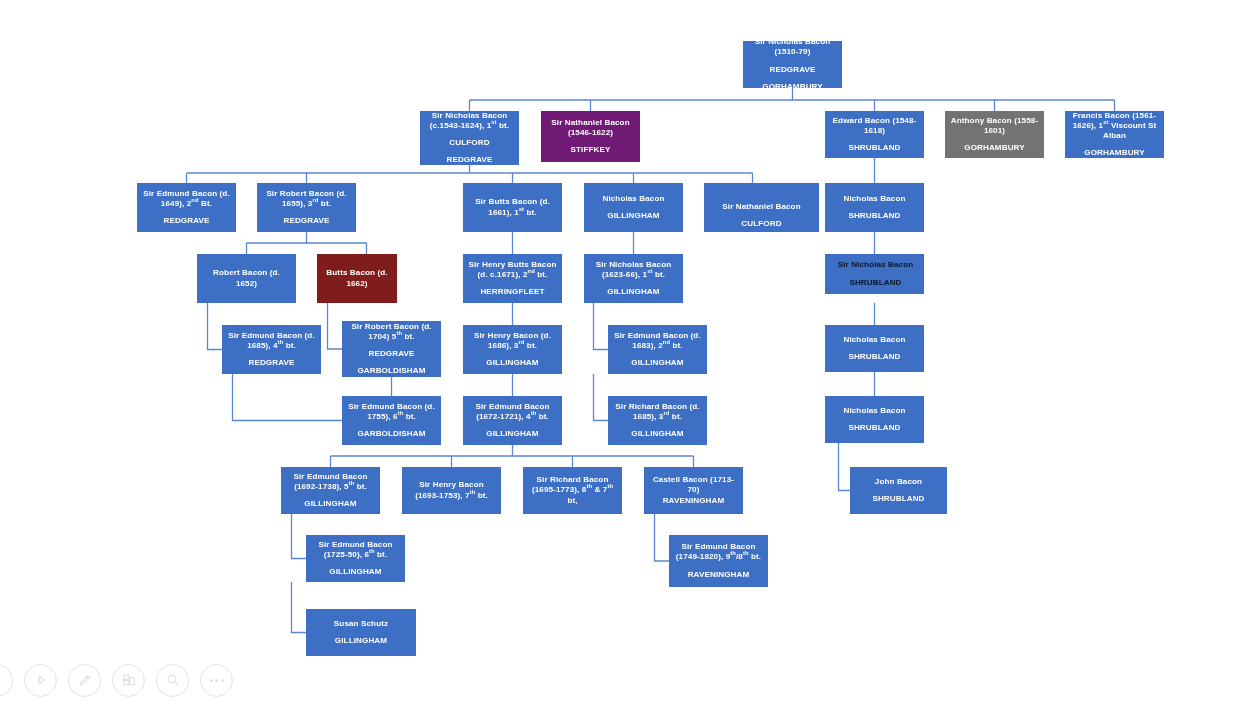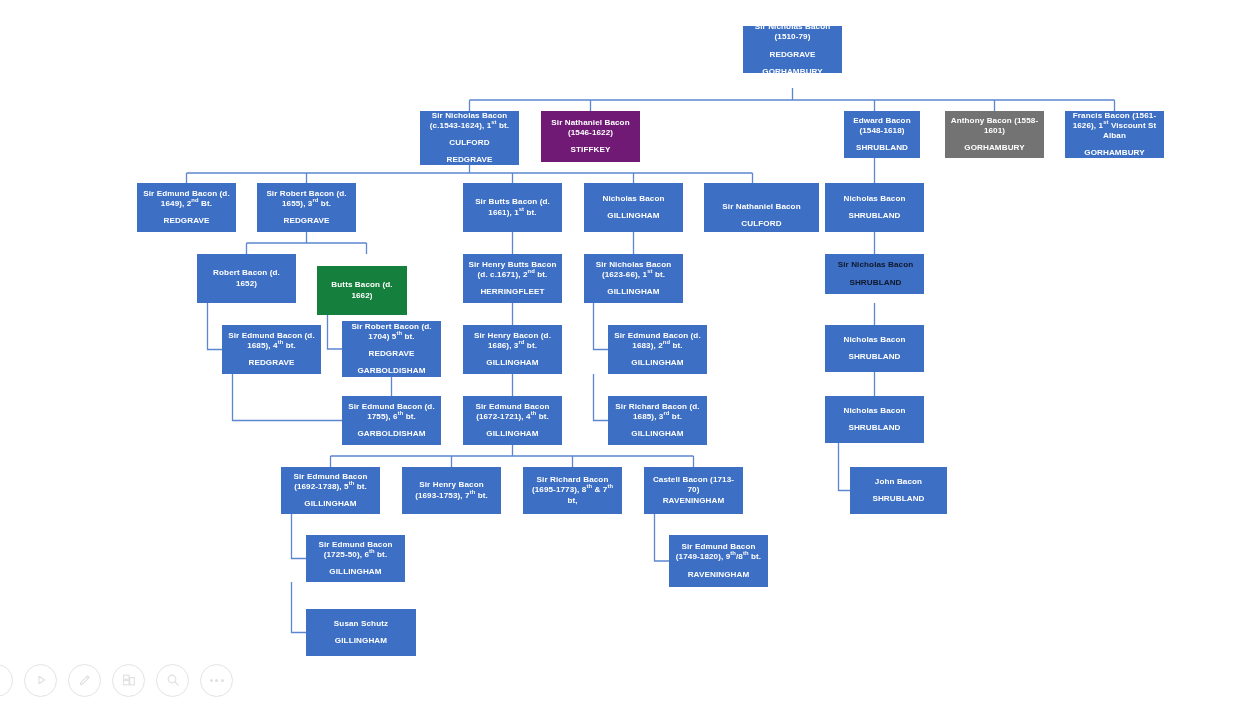--- a/index.html
+++ b/index.html
@@ -168,35 +168,35 @@
 
       <path d="M874.5 158 L874.5 183"></path>
       <path d="M874.5 232 L874.5 254"></path>
       <path d="M874.5 303 L874.5 325"></path>
       <path d="M874.5 372 L874.5 396"></path>
       <path d="M838.5 443 L838.5 490.5 L850 490.5"></path>
     </g>
   </svg>
 
   <div id="nodes">
-      <div class="node" style="left: 743px; top: 26px; width: 99px; height: 47px; background: rgb(61, 111, 196); color: rgb(255, 255, 255);">
+      <div class="node" style="left: 743px; top: 41px; width: 99px; height: 47px; background: rgb(61, 111, 196); color: rgb(255, 255, 255);">
         <span class="ln name">Sir Nicholas Bacon (1510-79)</span>
         <span class="ln place">REDGRAVE</span>
         <span class="ln place">GORHAMBURY</span>
       </div>
       <div class="node" style="left: 420px; top: 111px; width: 99px; height: 54px; background: rgb(61, 111, 196); color: rgb(255, 255, 255);">
         <span class="ln name">Sir Nicholas Bacon (c.1543-1624), 1<sup>st</sup> bt.</span>
         <span class="ln place">CULFORD</span>
         <span class="ln place">REDGRAVE</span>
       </div>
       <div class="node" style="left: 541px; top: 111px; width: 99px; height: 51px; background: #701a75; color: rgb(255, 255, 255);">
         <span class="ln name">Sir Nathaniel Bacon (1546-1622)</span>
         <span class="ln place">STIFFKEY</span>
       </div>
-      <div class="node" style="left: 825px; top: 111px; width: 76px; height: 47px; background: rgb(61, 111, 196); color: rgb(255, 255, 255); margin-left: 19px;">
+      <div class="node" style="left: 825px; top: 111px; width: 99px; height: 47px; background: rgb(61, 111, 196); color: rgb(255, 255, 255);">
         <span class="ln name">Edward Bacon (1548-1618)</span>
         <span class="ln place">SHRUBLAND</span>
       </div>
       <div class="node" style="left: 945px; top: 111px; width: 99px; height: 47px; background: #737373; color: rgb(255, 255, 255);">
         <span class="ln name">Anthony Bacon (1558-1601)</span>
         <span class="ln place">GORHAMBURY</span>
       </div>
       <div class="node" style="left: 1065px; top: 111px; width: 99px; height: 47px; background: rgb(61, 111, 196); color: rgb(255, 255, 255);">
         <span class="ln name">Francis Bacon (1561-1626), 1<sup>st</sup> Viscount St Alban</span>
         <span class="ln place">GORHAMBURY</span>
@@ -220,21 +220,21 @@
         <span class="ln name">Sir Nathaniel Bacon</span>
         <span class="ln place">CULFORD</span>
       </div>
       <div class="node" style="left: 825px; top: 183px; width: 99px; height: 49px; background: rgb(61, 111, 196); color: rgb(255, 255, 255);">
         <span class="ln name">Nicholas Bacon</span>
         <span class="ln place">SHRUBLAND</span>
       </div>
       <div class="node" style="left: 197px; top: 254px; width: 99px; height: 49px; background: rgb(61, 111, 196); color: rgb(255, 255, 255);">
         <span class="ln name">Robert Bacon (d. 1652)</span>
       </div>
-      <div class="node" style="left: 317px; top: 254px; width: 90px; height: 49px; background: #15803d; color: rgb(255, 255, 255); margin-top: 12px;">
+      <div class="node" style="left: 317px; top: 254px; width: 80px; height: 49px; background: #7f1d1d; color: rgb(255, 255, 255);">
         <span class="ln name">Butts Bacon (d. 1662)</span>
       </div>
       <div class="node" style="left: 463px; top: 254px; width: 99px; height: 49px; background: rgb(61, 111, 196); color: rgb(255, 255, 255);">
         <span class="ln name">Sir Henry Butts Bacon (d. c.1671), 2<sup>nd</sup> bt.</span>
         <span class="ln place">HERRINGFLEET</span>
       </div>
       <div class="node" style="left: 584px; top: 254px; width: 99px; height: 49px; background: rgb(61, 111, 196); color: rgb(255, 255, 255);">
         <span class="ln name">Sir Nicholas Bacon (1623-66), 1<sup>st</sup> bt.</span>
         <span class="ln place">GILLINGHAM</span>
       </div>

